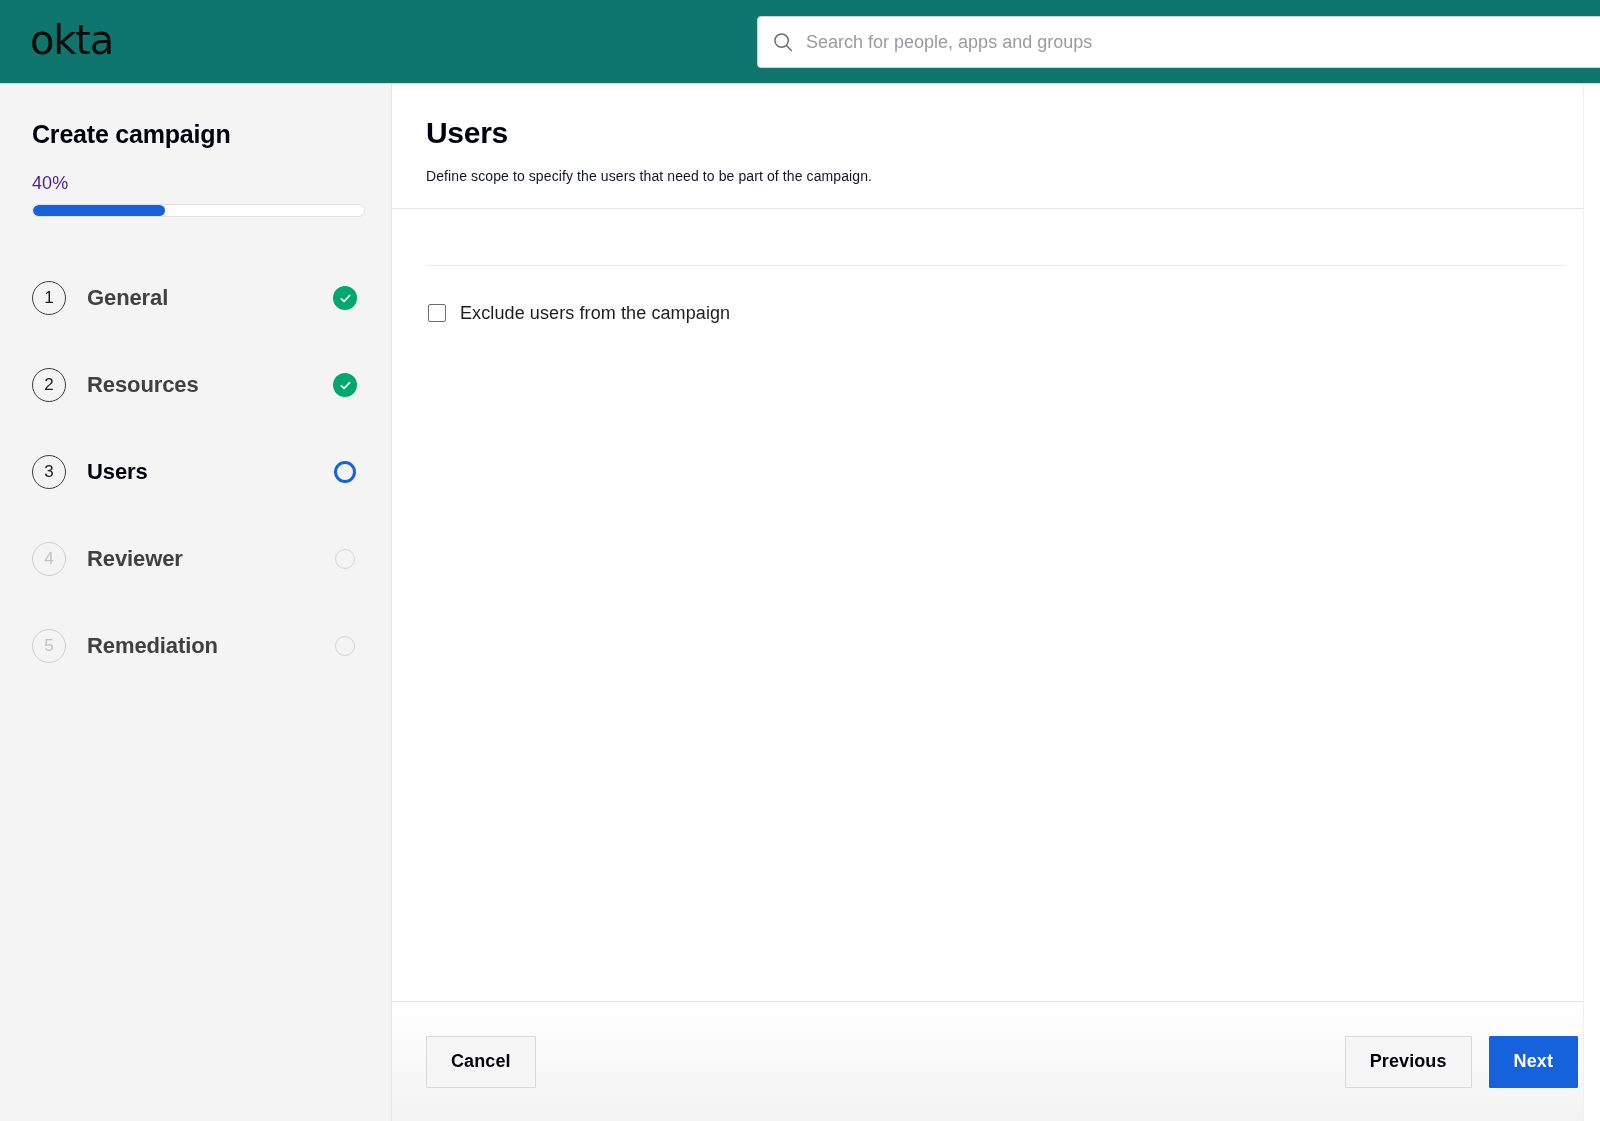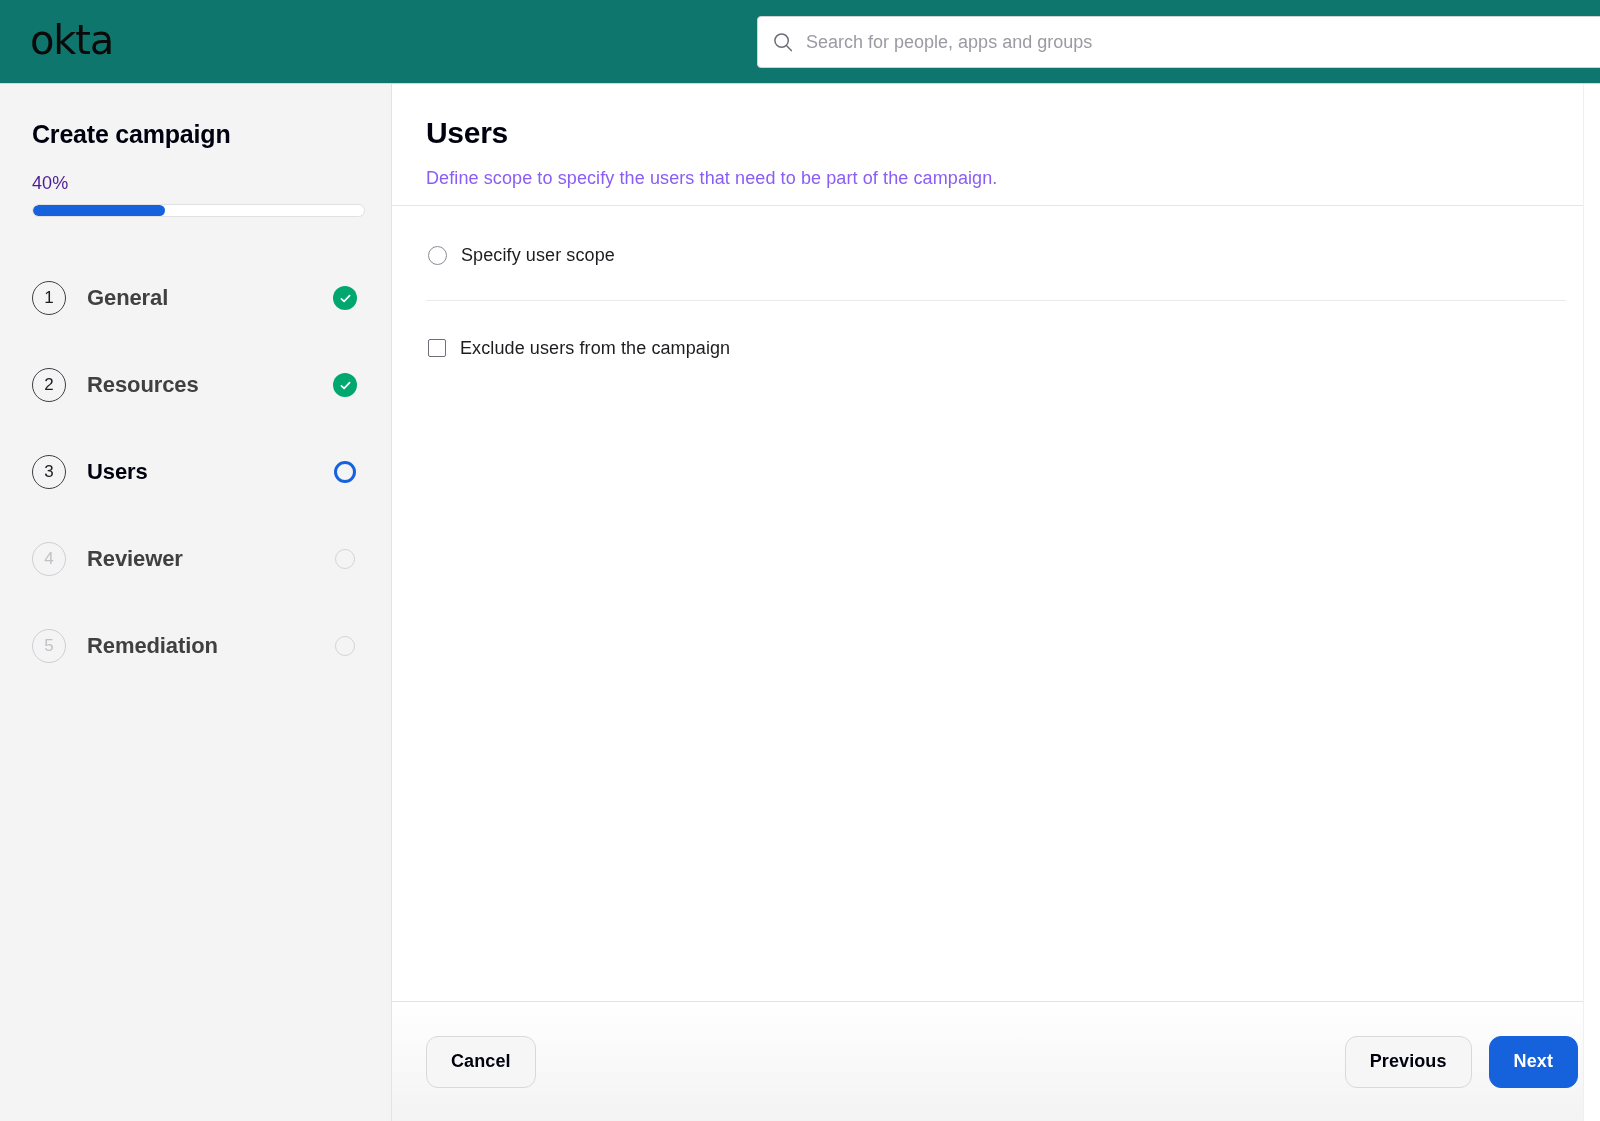--- a/index.html
+++ b/index.html
@@ -180,23 +180,23 @@
   }
   .main-head { padding: 0 34px 0 34px; }
   .page-title {
     font-size: 30px;
     font-weight: bold;
     color: #00000f;
     margin: 0 0 18px 0;
     letter-spacing: -0.3px;
   }
   .page-sub {
-    font-size: 18px;
-    color: #8b5cf6;
-    margin: 0 0 16px 0;
+    font-size: 14px;
+    color: #0f172a;
+    margin: 0 0 24px 0;
     letter-spacing: 0.1px;
   }
   .rule-full {
     height: 1px; background: #e6e6e8;
     margin: 0 0 0 0;
     width: 100%;
   }
   .rule-inset {
     height: 1px; background: #eaeaec;
     margin: 0 34px;
@@ -249,21 +249,21 @@
     background: linear-gradient(180deg, #ffffff 0%, #f3f3f4 100%);
     display: flex; align-items: center;
     justify-content: space-between;
     padding: 0 22px 0 34px;
   }
   .footer-right { display: flex; align-items: flex-start; gap: 17px; }
   .btn {
     font-family: "Liberation Sans", sans-serif;
     font-size: 18px;
     font-weight: bold;
-    border-radius: 12px;
+    border-radius: 1px;
     height: 52px;
     padding: 0 24px;
     cursor: pointer;
     display: inline-flex; align-items: center; justify-content: center;
     letter-spacing: 0.1px;
   }
   .btn-secondary {
     background: #f6f6f7;
     border: 1px solid #d9d9dd;
     color: #00000f;
@@ -374,24 +374,20 @@
       <div class="main-scroll">
 
         <div class="main-head">
           <h2 class="page-title">Users</h2>
           <p class="page-sub">Define scope to specify the users that need to be part of the campaign.</p>
         </div>
 
         <div class="rule-full"></div>
 
         <div class="options">
-          <label class="opt-row">
-            <span class="radio"></span>
-            <span class="opt-label">Specify user scope</span>
-          </label>
         </div>
 
         <div style="height:26px"></div>
         <div class="rule-inset"></div>
 
         <div class="exclude-block">
           <label class="opt-row">
             <span class="checkbox"></span>
             <span class="opt-label">Exclude users from the campaign</span>
           </label>

